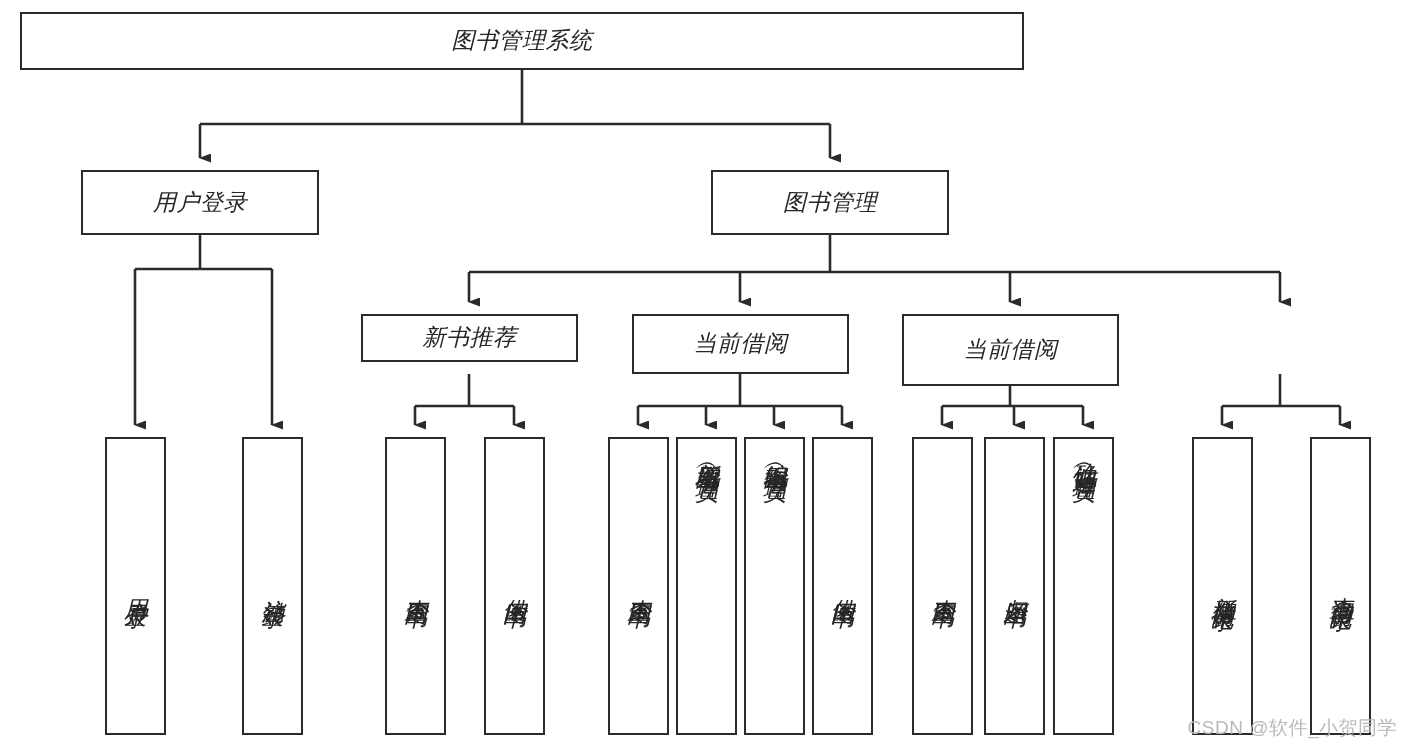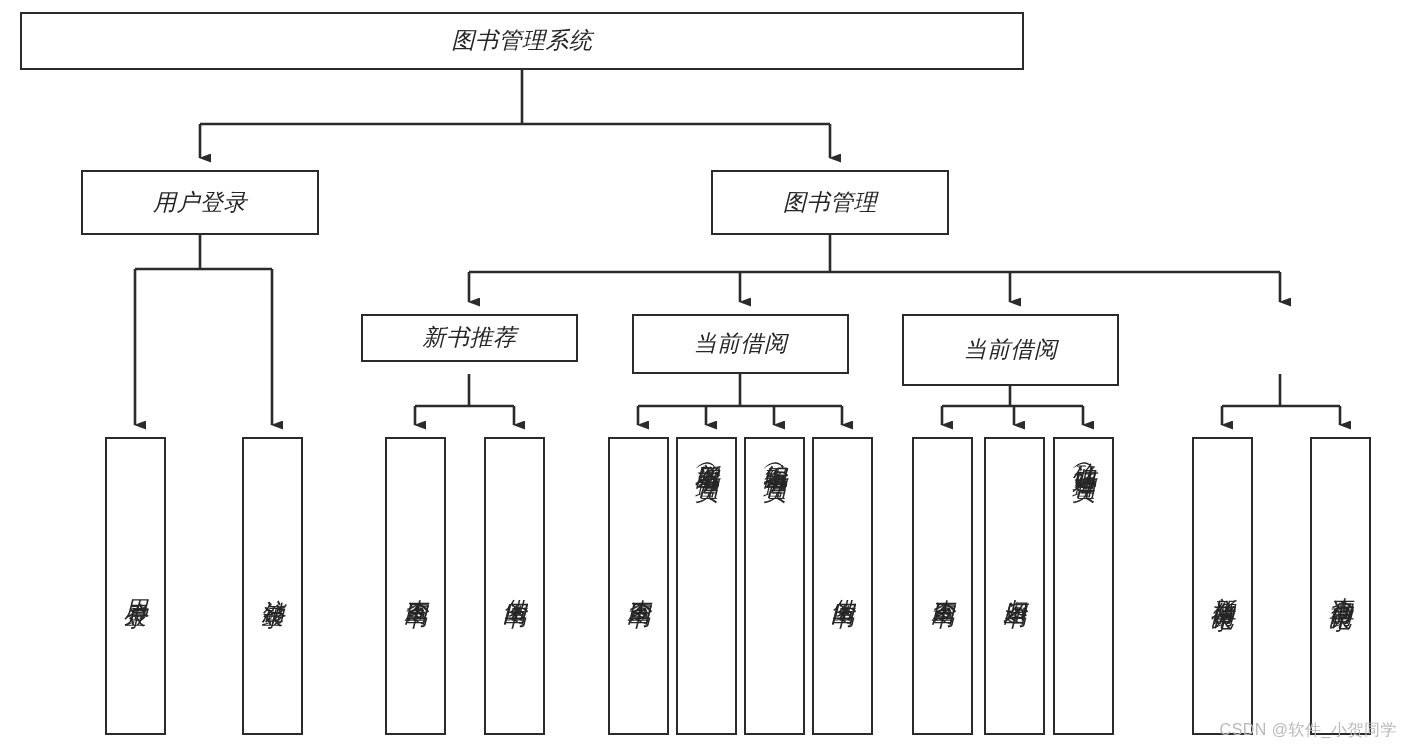--- a/index.html
+++ b/index.html
@@ -64,21 +64,21 @@
   }
   .vtop .node-label {
     margin-top: 6px;
     margin-bottom: auto;
   }
   #watermark {
     position: absolute;
     right: 8px;
     bottom: 6px;
     color: #b9b9b9;
-    font-size: 16px;
+    font-size: 19px;
     letter-spacing: 0.5px;
     white-space: nowrap;
     pointer-events: none;
     text-align: center;
   }
 </style>
 </head>
 <body>
 
 <div id="stage">

